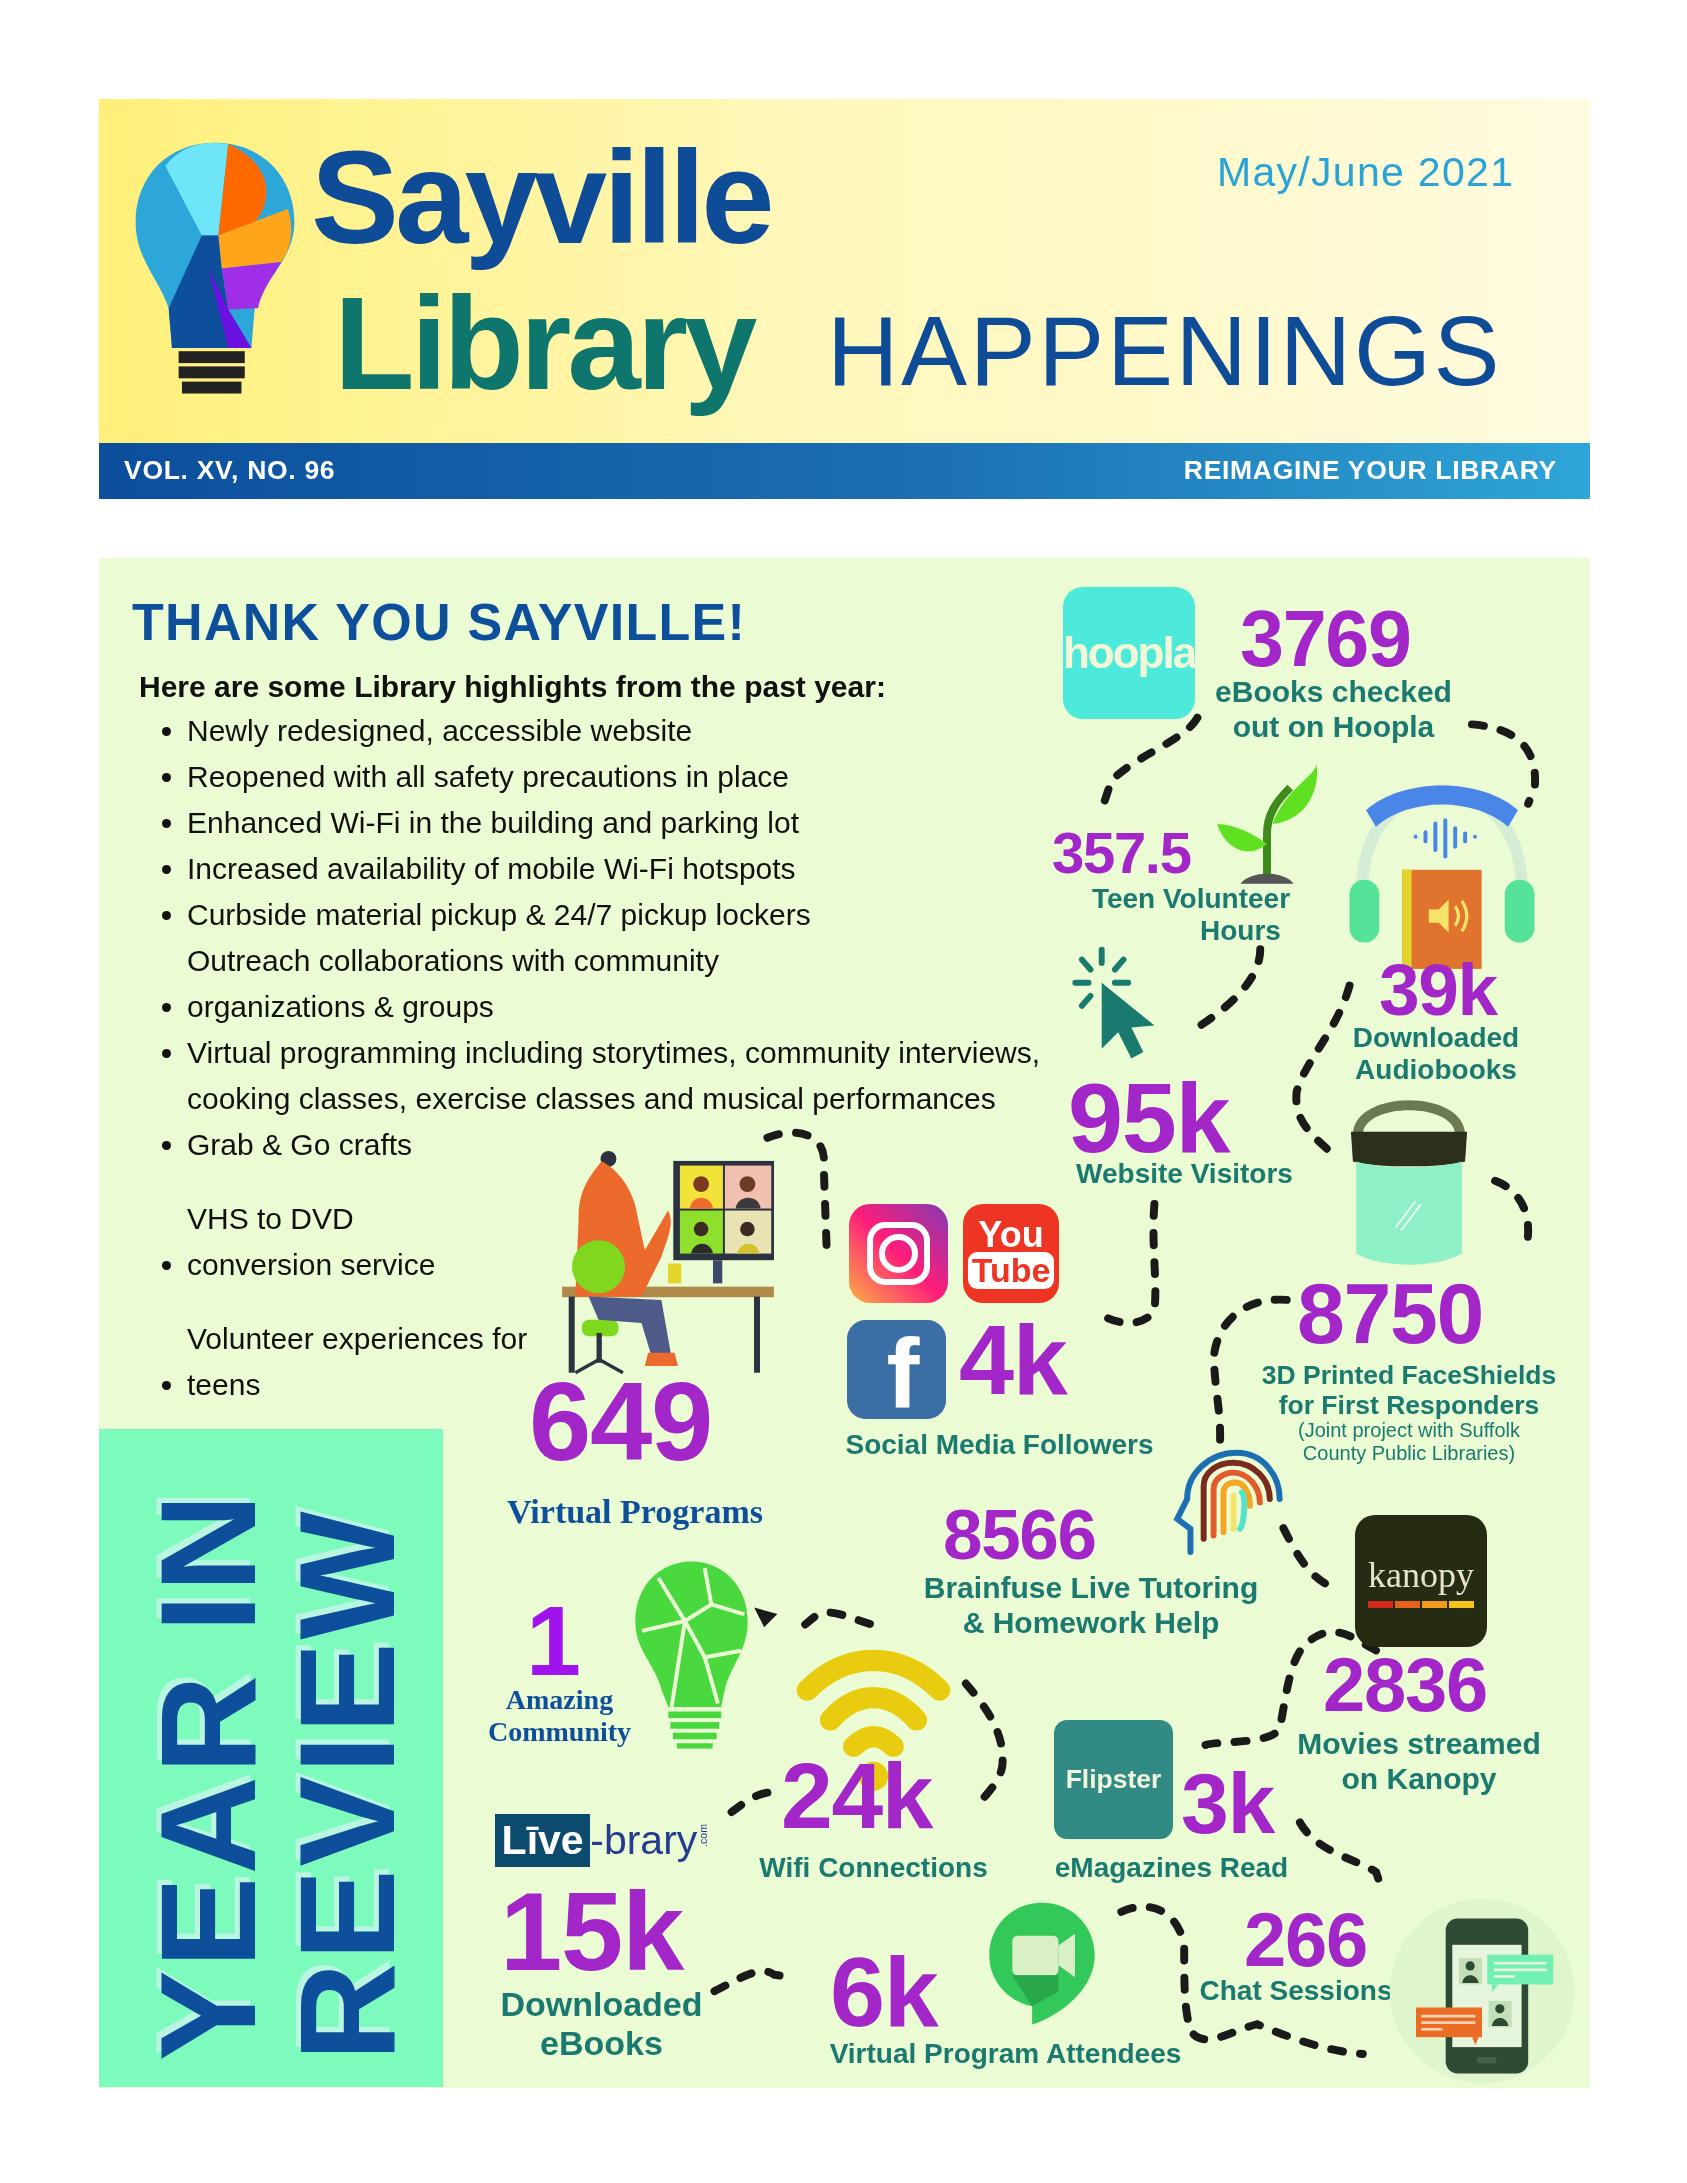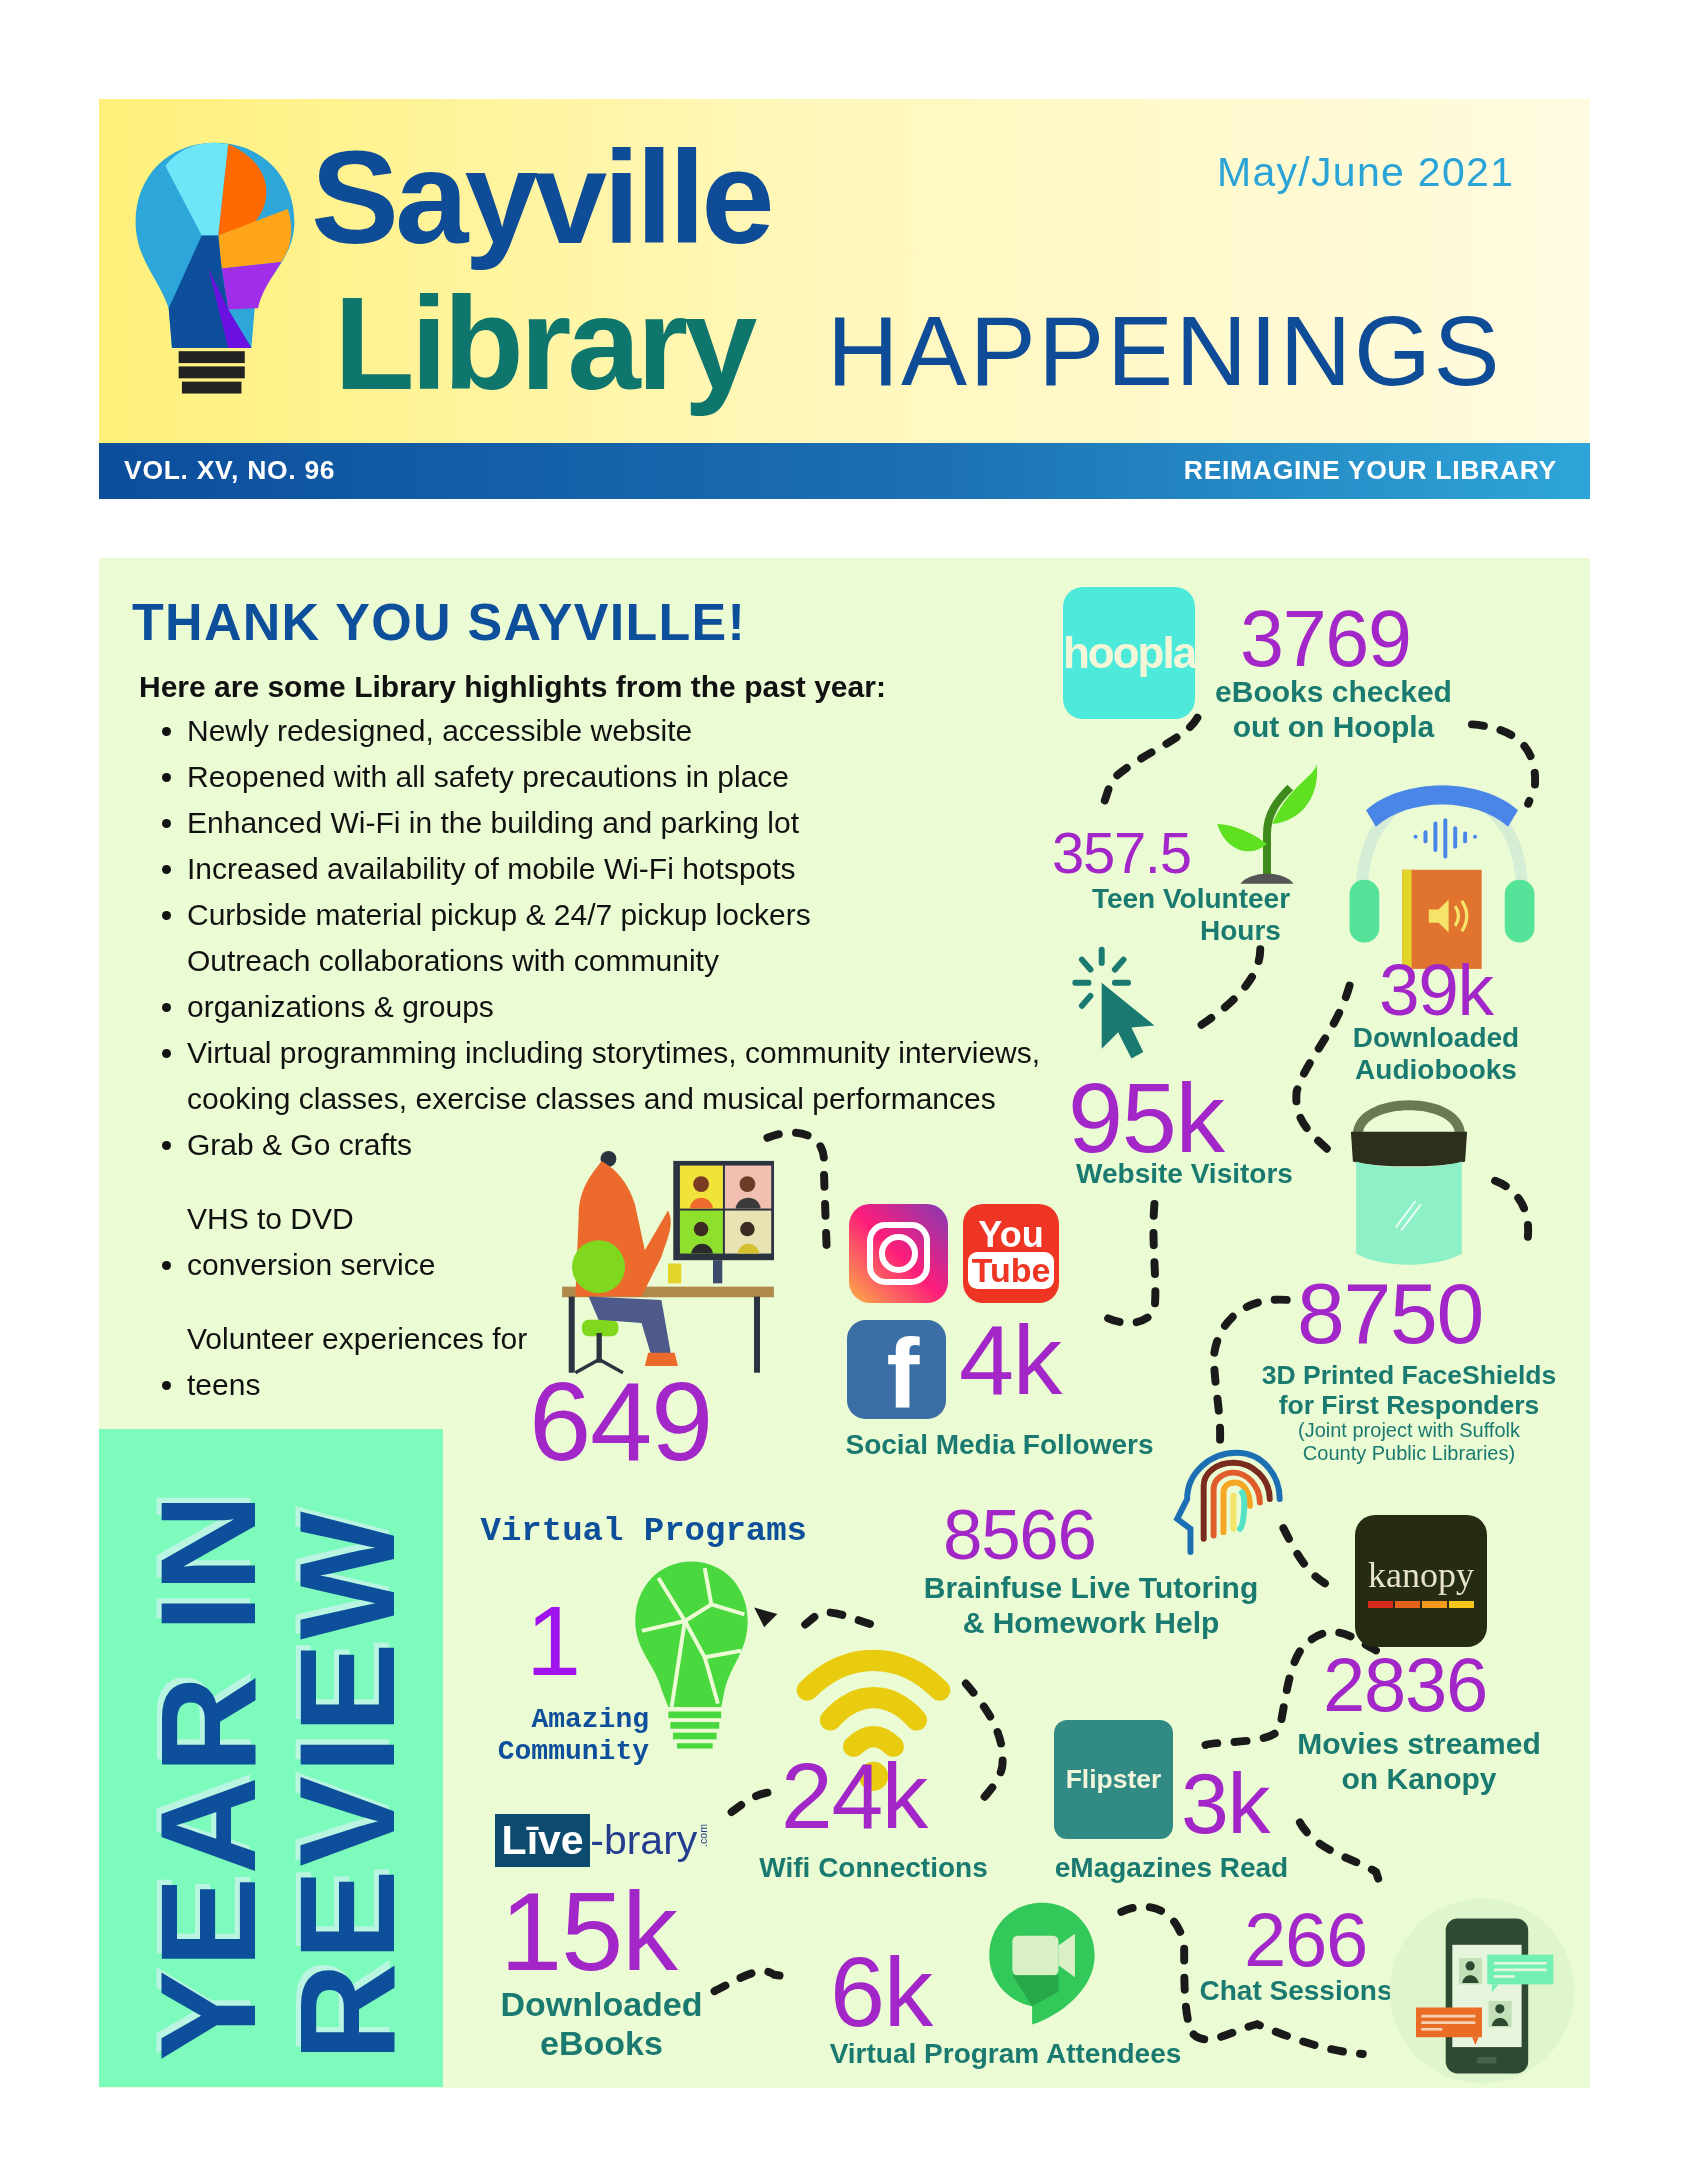--- a/index.html
+++ b/index.html
@@ -19,23 +19,23 @@
   #panel{left:99px;top:558px;width:1491px;height:1530px;background:#ebfbd4;}
   .thanks{left:132px;top:592px;font-size:52px;font-weight:bold;color:#0e4f9b;letter-spacing:1.3px;font-family:"Liberation Sans",sans-serif;}
   .intro{left:139px;top:670px;font-size:30px;font-weight:bold;color:#111;font-family:"Liberation Sans",sans-serif;}
   ul.hl{position:absolute;left:142px;top:708px;width:887px;margin:0;padding:0 0 0 45px;font-size:30px;line-height:46px;color:#111;font-family:"Liberation Sans",sans-serif;}
   ul.hl li{margin:0;}
   .wrap-narrow{width:410px;display:inline-block;margin-top:28px;}
 
   .yir{left:99px;top:1429px;width:344px;height:658px;background:#7dfbbd;}
   .yir-text{position:absolute;left:40px;top:632px;transform-origin:0 0;transform:rotate(-90deg);color:#0e4f9b;font-weight:bold;font-size:136px;line-height:139px;letter-spacing:2.6px;text-shadow:5.3px -5.3px 0 #b9f5e0;font-family:"Liberation Sans",sans-serif;white-space:nowrap;}
 
-  .num{font-weight:normal;color:#a326c8;line-height:1;font-family:"Liberation Sans",sans-serif;letter-spacing:-1.3px;}
+  .num{font-weight:bold;color:#a326c8;line-height:1;font-family:"Liberation Sans",sans-serif;letter-spacing:-1.3px;}
   .lbl{font-weight:bold;color:#1a7a70;line-height:1.15;font-family:Liberation Sans, sans-serif;text-align:center;}
-  .lbl-blue{font-weight:bold;color:#0e4f9b;line-height:1.15;font-family:Liberation Mono, monospace;text-align:right;margin-top:20px;}
+  .lbl-blue{font-weight:bold;color:#0e4f9b;line-height:1.15;font-family:Liberation Serif, serif;text-align:center;}
   .note{color:#1a7a70;font-family:"Liberation Sans",sans-serif;text-align:center;line-height:1.15;}
 
   .dots{position:absolute;left:0;top:0;width:1687px;height:2183px;pointer-events:none;}
   .logo{display:flex;align-items:center;justify-content:center;border-radius:20px;}
 </style>
 </head>
 <body>
 
 <div id="header" class="abs"></div>
 

